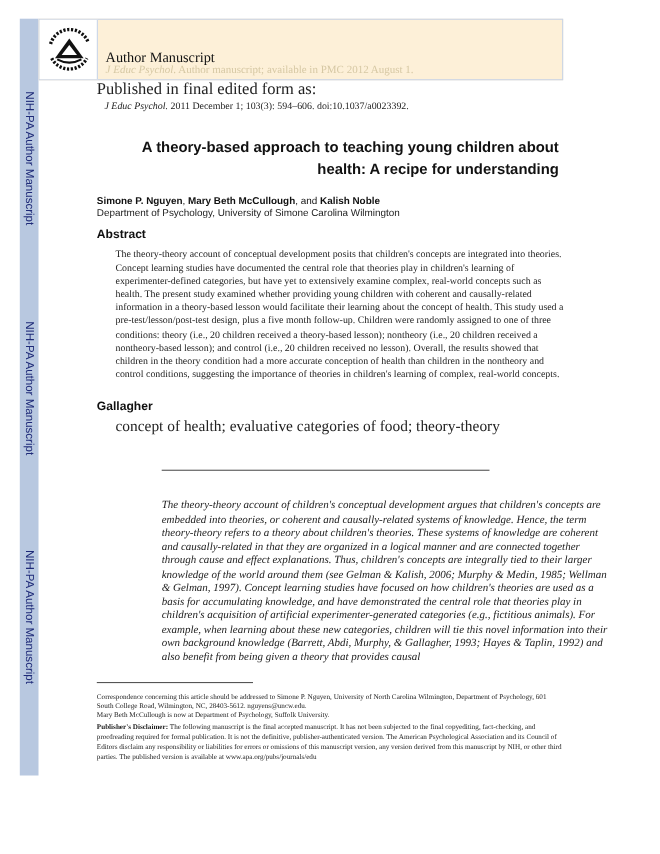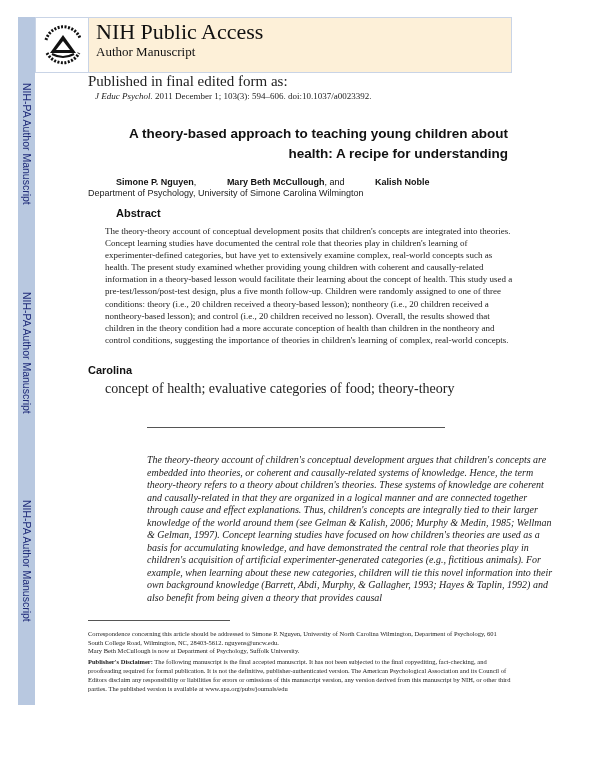--- a/index.html
+++ b/index.html
@@ -47,21 +47,21 @@
 
   .title {
     position: absolute; left: 88px; top: 124px; width: 420px;
     font-family: "Liberation Sans", sans-serif; font-weight: bold;
     font-size: 13.5px; line-height: 20px; color: #111; text-align: right;
   }
   .authors {
     position: absolute; left: 88px; top: 177px;
     font-family: "Liberation Sans", sans-serif; font-size: 9px; color: #111;
   }
-  .authors b { font-weight: bold; margin-left: 28px; }
+  .authors b { font-weight: bold; }
   .affil {
     position: absolute; left: 88px; top: 188px;
     font-family: "Liberation Sans", sans-serif; font-size: 9px; color: #222;
   }
   .h2 {
     position: absolute; left: 88px;
     font-family: "Liberation Sans", sans-serif; font-weight: bold; font-size: 11px; color: #111;
   }
   .abstract-text {
     position: absolute; left: 105px; top: 225px; width: 410px;
@@ -96,38 +96,38 @@
 <div class="header-box">
   <div class="logo-cell">
     <svg width="50" height="50" viewBox="0 0 50 50">
       <path d="M8 20 A18 18 0 0 1 42 18" fill="none" stroke="#111" stroke-width="3" stroke-dasharray="2 1.5"></path>
       <path d="M9 33 A18 18 0 0 0 41 33" fill="none" stroke="#111" stroke-width="3" stroke-dasharray="2 1.5"></path>
       <path d="M25 15 L38 33 L12 33 Z" fill="#111"></path>
       <path d="M25 21 L32 30 L18 30 Z" fill="#fff"></path>
       <path d="M14 34 Q25 40 36 34" fill="none" stroke="#111" stroke-width="2"></path>
     </svg>
   </div>
-  <div class="hdr-title">NIH Public Access</div>
   <div class="hdr-sub">Author Manuscript</div>
+  <div class="hdr-avail"><i>J Educ Psychol.</i><span> Author manuscript; available in PMC 2012 August 1.</span></div>
 </div>
 
 <div class="pubin">Published in final edited form as:</div>
 <div class="pubcite"><i>J Educ Psychol.</i><span> 2011 December 1; 103(3): 594–606. doi:10.1037/a0023392.</span></div>
 
 <div class="title">A theory-based approach to teaching young children about health: A recipe for understanding</div>
 
 <div class="authors">
   <b>Simone P. Nguyen</b><span>, </span><b>Mary Beth McCullough</b><span>, and </span><b>Kalish Noble</b>
 </div>
 <div class="affil">Department of Psychology, University of Simone Carolina Wilmington</div>
 
-<div class="h2" style="top:207px;margin-left:28px;">Abstract</div>
+<div class="h2" style="top:207px;">Abstract</div>
 <div class="abstract-text">The theory-theory account of conceptual development posits that children's concepts are integrated into theories. Concept learning studies have documented the central role that theories play in children's learning of experimenter-defined categories, but have yet to extensively examine complex, real-world concepts such as health. The present study examined whether providing young children with coherent and causally-related information in a theory-based lesson would facilitate their learning about the concept of health. This study used a pre-test/lesson/post-test design, plus a five month follow-up. Children were randomly assigned to one of three conditions: theory (i.e., 20 children received a theory-based lesson); nontheory (i.e., 20 children received a nontheory-based lesson); and control (i.e., 20 children received no lesson). Overall, the results showed that children in the theory condition had a more accurate conception of health than children in the nontheory and control conditions, suggesting the importance of theories in children's learning of complex, real-world concepts.</div>
 
-<div class="h2" style="top:364px;">Carolina</div>
+<div class="h2" style="top:364px;">Gallagher</div>
 <div class="kw">concept of health; evaluative categories of food; theory-theory</div>
 
 <div class="rule1"></div>
 <div class="body-text">The theory-theory account of children's conceptual development argues that children's concepts are embedded into theories, or coherent and causally-related systems of knowledge. Hence, the term theory-theory refers to a theory about children's theories. These systems of knowledge are coherent and causally-related in that they are organized in a logical manner and are connected together through cause and effect explanations. Thus, children's concepts are integrally tied to their larger knowledge of the world around them (see Gelman &amp; Kalish, 2006; Murphy &amp; Medin, 1985; Wellman &amp; Gelman, 1997). Concept learning studies have focused on how children's theories are used as a basis for accumulating knowledge, and have demonstrated the central role that theories play in children's acquisition of artificial experimenter-generated categories (e.g., fictitious animals). For example, when learning about these new categories, children will tie this novel information into their own background knowledge (Barrett, Abdi, Murphy, &amp; Gallagher, 1993; Hayes &amp; Taplin, 1992) and also benefit from being given a theory that provides causal</div>
 
 <div class="rule2"></div>
 <div class="foot">
   <div>Correspondence concerning this article should be addressed to Simone P. Nguyen, University of North Carolina Wilmington, Department of Psychology, 601 South College Road, Wilmington, NC, 28403-5612. nguyens@uncw.edu.</div>
   <div>Mary Beth McCullough is now at Department of Psychology, Suffolk University.</div>
 </div>

